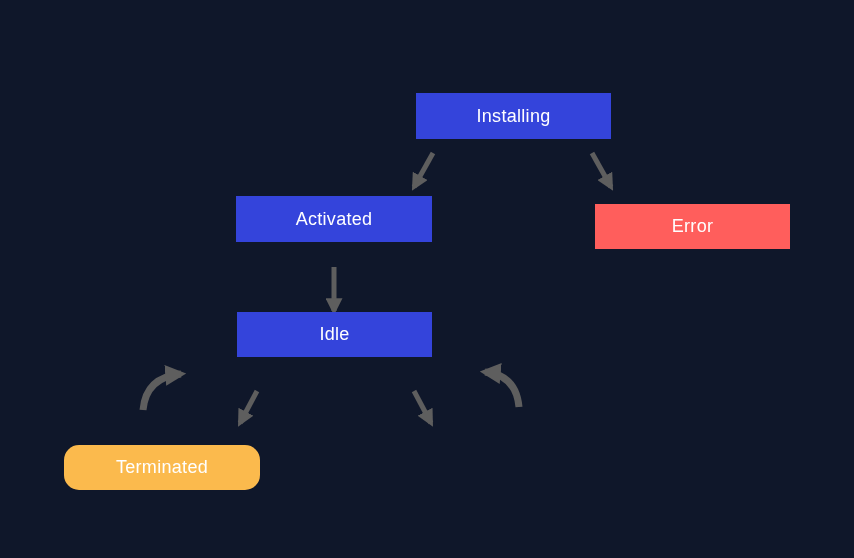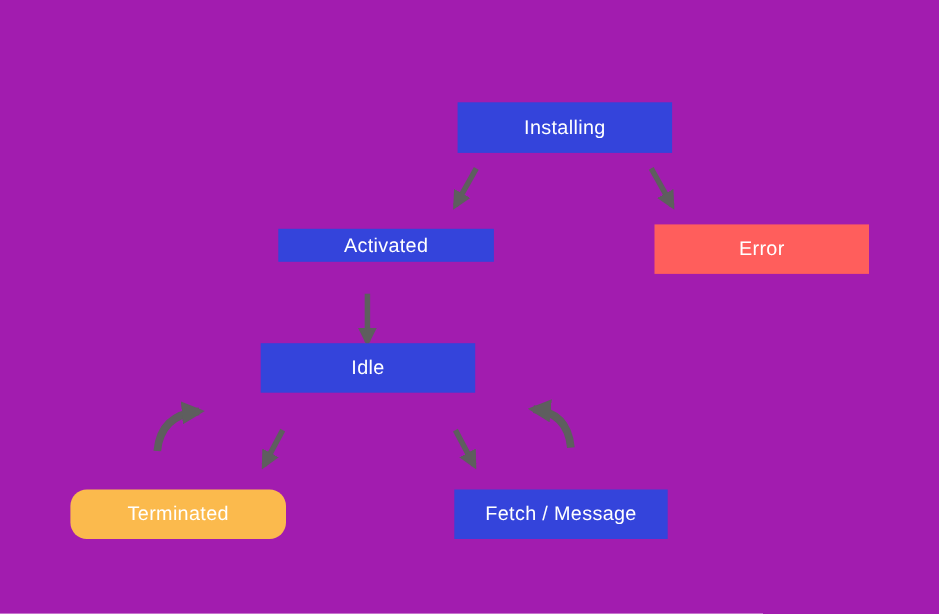--- a/index.html
+++ b/index.html
@@ -5,21 +5,21 @@
   html, body {
     margin: 0;
     padding: 0;
     background: #ffffff;
     font-family: "Liberation Sans", sans-serif;
   }
   .canvas {
     position: relative;
     width: 854px;
     height: 558px;
-    background: #a21caf;
+    background: #0f172a;
     overflow: hidden;
   }
   .edges-layer {
     position: absolute;
     left: 0;
     top: 0;
     width: 854px;
     height: 558px;
     pointer-events: none;
   }
@@ -30,21 +30,21 @@
     justify-content: center;
     color: #ffffff;
     font-size: 18px;
     letter-spacing: 0.3px;
     box-sizing: border-box;
   }
   .node span {
     white-space: nowrap;
   }
   .node-installing   { left: 416px; top:  93px; width: 195px; height: 46px; }
-  .node-activated    { left: 236px; top: 208px; width: 196px; height: 30px; margin-left: 17px; }
+  .node-activated    { left: 236px; top: 196px; width: 196px; height: 46px; }
   .node-error        { left: 595px; top: 204px; width: 195px; height: 45px; }
   .node-idle         { left: 237px; top: 312px; width: 195px; height: 45px; }
   .node-terminated   { left:  64px; top: 445px; width: 196px; height: 45px; }
   .node-fetch        { left: 413px; top: 445px; width: 194px; height: 45px; }
 </style>
 </head>
 <body>
 
 <div class="canvas">
 
@@ -86,17 +86,14 @@
   </div>
 
   <div class="node node-idle" style="background-color: rgb(52, 68, 219);">
     <span>Idle</span>
   </div>
 
   <div class="node node-terminated" style="background-color: rgb(251, 186, 77); border-radius: 15px;">
     <span>Terminated</span>
   </div>
 
-  <div class="node node-fetch" style="background-color: rgb(52, 68, 219);">
-    <span>Fetch / Message</span>
-  </div>
 
 </div>
 
 </body></html>

